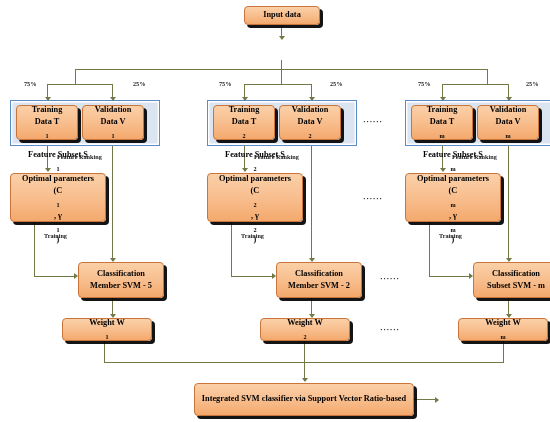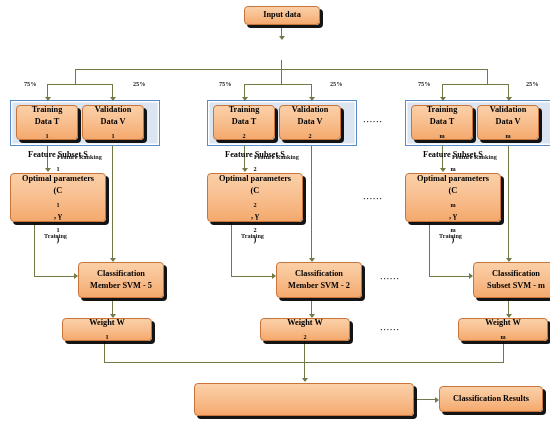--- a/index.html
+++ b/index.html
@@ -238,22 +238,20 @@
   <div class="dots" style="left:380px;top:325px;">······</div>
 
   <div class="ln lnv" style="left:104px;top:341px;height:22px;"></div>
   <div class="ln lnv" style="left:503px;top:341px;height:22px;"></div>
   <div class="ln lnh" style="left:104px;top:362px;width:400px;"></div>
   <div class="ln lnv" style="left:304px;top:341px;height:22px;"></div>
   <div class="ln lnv" style="left:304px;top:362px;height:18px;"></div>
   <div class="arw" style="left:301.5px;top:378px;"></div>
 
   <div class="node" style="left:194px;top:383px;width:220px;height:33px;">
+    <span>Integrated SVM classifier via Support Vector Ratio-based</span>
   </div>
 
   <div class="ln lnh" style="left:414px;top:399px;width:24px;"></div>
   <div class="arwr" style="left:435px;top:396.5px;"></div>
 
-  <div class="node" style="left:439px;top:386px;width:104px;height:26px;">
-    <span>Classification Results</span>
-  </div>
 
 </div>
 
 </body></html>

